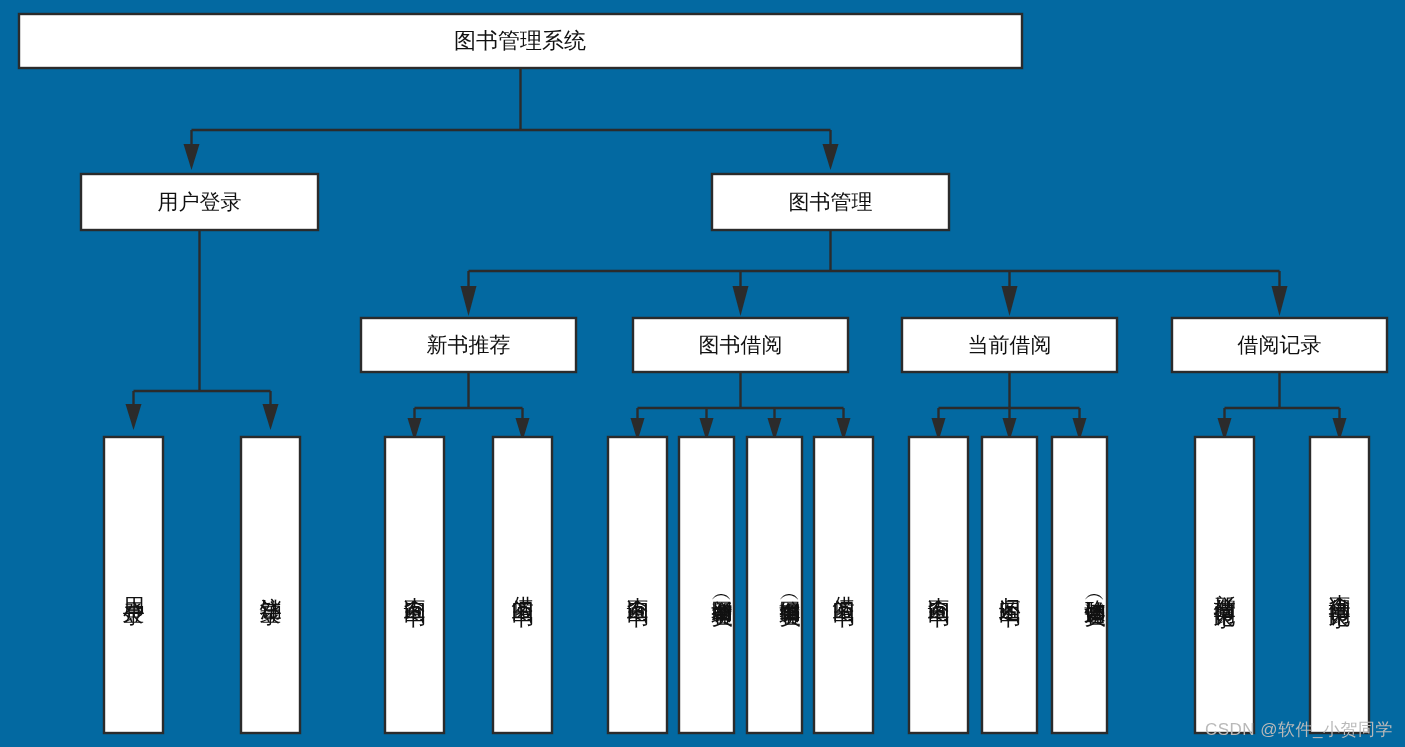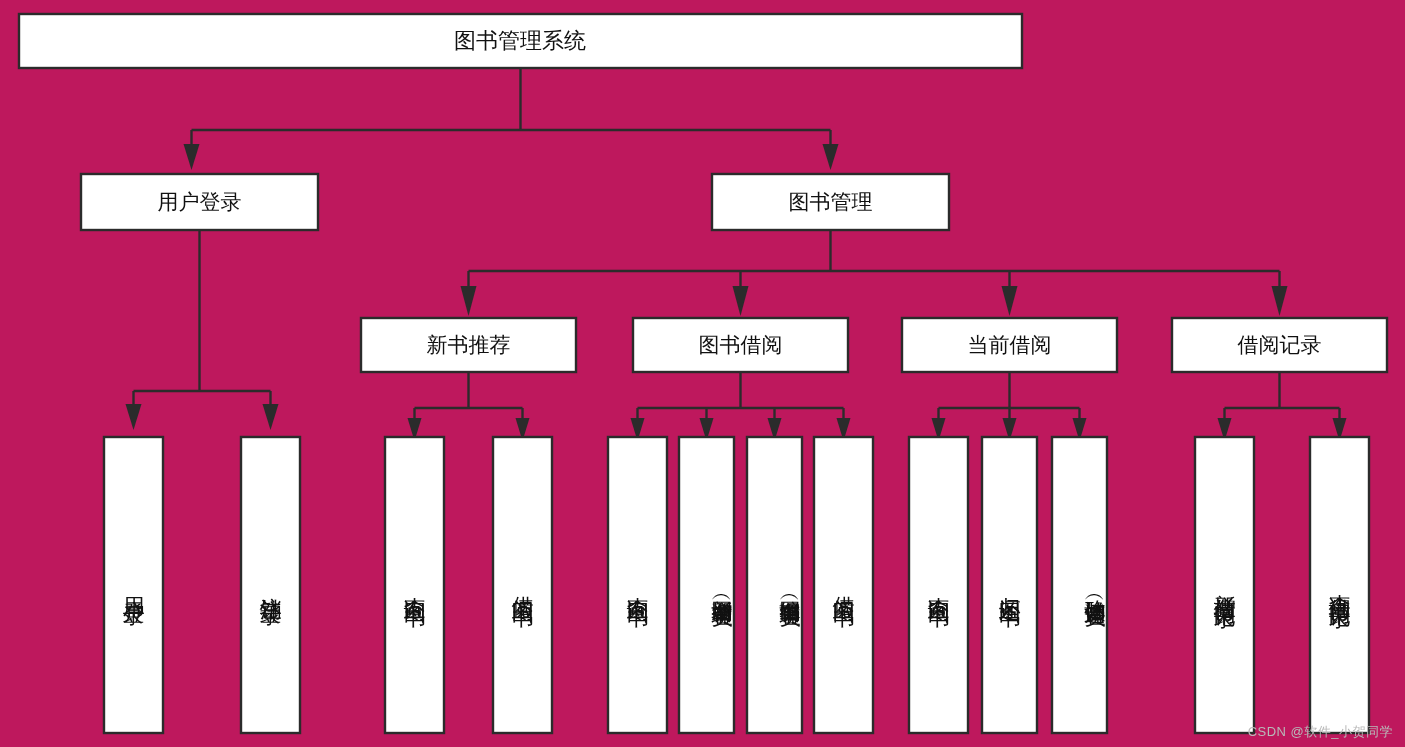--- a/index.html
+++ b/index.html
@@ -8,21 +8,21 @@
     padding: 0;
     background: #ffffff;
   }
   body {
     font-family: "Liberation Sans", "DejaVu Sans", sans-serif;
   }
   #diagram-root {
     position: relative;
     width: 1405px;
     height: 747px;
-    background: #be185d;
+    background: #0369a1;
     overflow: hidden;
   }
   svg#flowchart {
     position: absolute;
     left: 0;
     top: 0;
     width: 1405px;
     height: 747px;
     display: block;
   }
@@ -69,21 +69,21 @@
     justify-content: center;
     text-align: center;
     white-space: nowrap;
     pointer-events: none;
   }
   #watermark {
     position: absolute;
     right: 12px;
     bottom: 6px;
     font-family: "Liberation Sans", "DejaVu Sans", sans-serif;
-    font-size: 13px;
+    font-size: 17px;
     color: #b9b9b9;
     letter-spacing: 0.5px;
     user-select: none;
     text-align: center;
   }
 </style>
 </head>
 <body>
 
 <div id="diagram-root">

